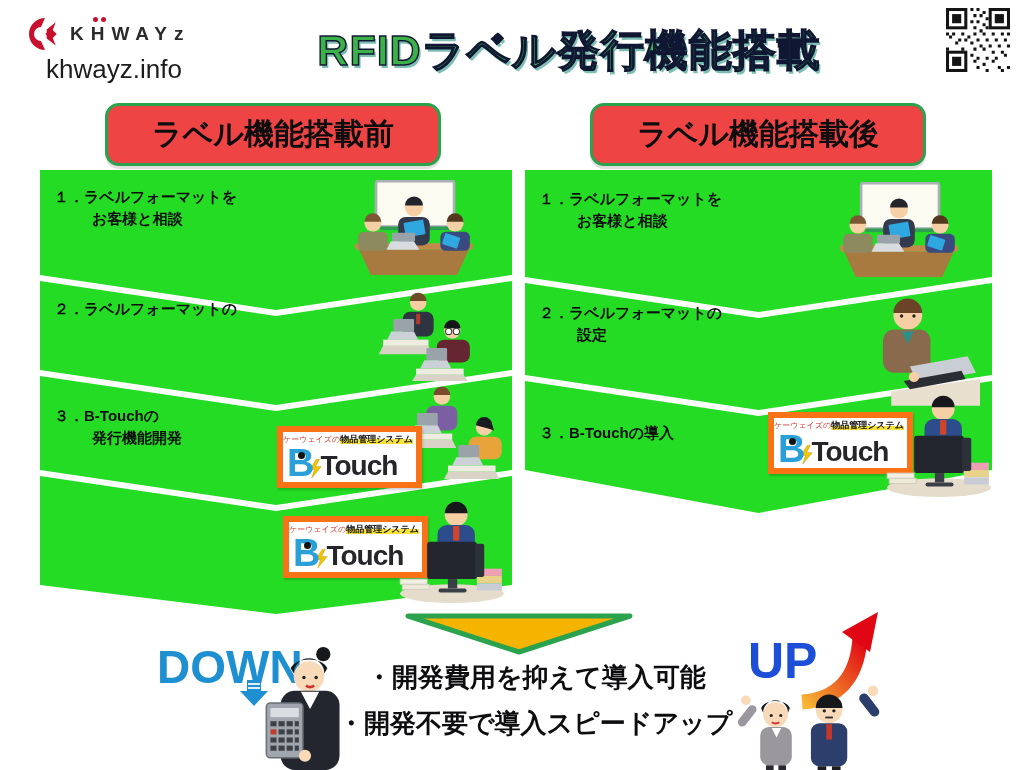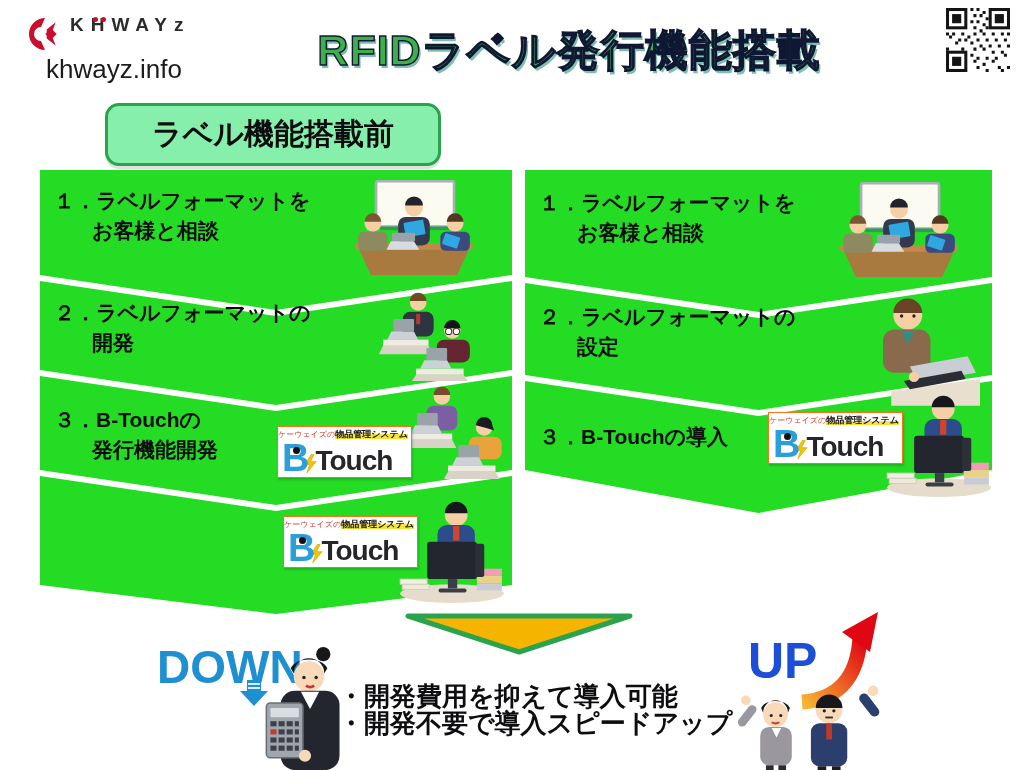--- a/index.html
+++ b/index.html
@@ -1,67 +1,67 @@
 <!DOCTYPE html>
 <html><head>
 <meta charset="utf-8">
 <style>
   html,body{margin:0;padding:0;background:#fff;}
   .page{position:relative;width:1024px;height:770px;background:#fff;overflow:hidden;
         font-family:"Liberation Sans","DejaVu Sans",sans-serif;}
 
   
-  .brand-name{position:absolute;left:70px;top:14px;font-size:19px;font-weight:600;
+  .brand-name{position:absolute;left:70px;top:23px;font-size:19px;font-weight:600;
               letter-spacing:7px;color:#2b2b2b;}
   .brand-dot{position:absolute;width:5px;height:5px;border-radius:50%;background:#C8102E;}
   .brand-site{position:absolute;left:46px;top:54px;font-size:26px;color:#1c1c1c;}
   .title{position:absolute;left:300px;top:18px;width:530px;margin:4px;text-align:center;
          font-size:43px;font-weight:800;color:#3CB14A;letter-spacing:1px;
          -webkit-text-stroke:1.4px #101733;
          text-shadow:2px 3px 0 rgba(38,150,128,.6);}
 
   
-  .col-header{position:absolute;width:330px;height:57px;background:#86efac;
+  .col-header{position:absolute;width:330px;height:57px;background:#ef4444;
       border:3.5px solid #2AA24E;border-radius:14px;display:flex;align-items:center;
       justify-content:center;font-size:30px;font-weight:800;color:#0d0d0f;
       box-shadow:0 3px 0 rgba(0,0,0,.12);}
   .hdr-before{left:105px;top:103px;}
   .hdr-after{left:590px;top:103px;}
 
   
   .col{position:absolute;}
   .col-before{left:40px;top:170px;width:472px;height:446px;}
   .col-after{left:525px;top:170px;width:467px;height:344px;}
   .chev{position:absolute;left:0;top:0;}
-  .item{position:absolute;font-size:21px;font-weight:800;color:#0d0d10;
+  .item{position:absolute;font-size:15px;font-weight:800;color:#0d0d10;
         line-height:1.45;white-space:nowrap;}
   .item .l2{padding-left:38px;}
 
   
   .btouch{position:absolute;width:133px;height:50px;background:#fff;
-          border:1px solid #f97316;box-shadow:1px 2px 2px rgba(0,0,0,.18);}
+          border:6px solid #f97316;box-shadow:1px 2px 2px rgba(0,0,0,.18);}
   .bt-top{position:absolute;right:3px;top:2px;font-size:9px;line-height:10px;white-space:nowrap;}
   .bt-pre{color:#D5382C;font-size:8px;}
   .bt-sys{color:#101010;font-weight:700;
           background:linear-gradient(transparent 55%,#F7E23A 55%);}
   .bt-main{position:absolute;left:4px;bottom:1px;display:flex;align-items:flex-end;}
   .bt-b{position:relative;color:#2B9FD8;font-weight:800;font-size:38px;line-height:36px;}
   .bt-b::after{content:"";position:absolute;left:11px;top:7px;width:7px;height:7px;
                background:#121212;border-radius:50%;}
   .bt-bolt{margin:0 -3px 3px -6px;}
   .bt-touch{color:#26262a;font-weight:800;font-size:28px;line-height:31px;letter-spacing:-1px;}
 
   
   .down-label{position:absolute;left:132px;top:640px;font-size:46px;font-weight:900;
               color:#1E8FD0;letter-spacing:0px;margin-left:25px;}
   .up-label{position:absolute;left:748px;top:632px;font-size:50px;font-weight:900;
             color:#1d4ed8;z-index:3;}
   .bullet{position:absolute;left:338px;font-size:26px;font-weight:800;color:#0d0d10;
           white-space:nowrap;}
-  .b1{top:679px;} .b2{top:706px;}
+  .b1{top:660px;margin-left:28px;} .b2{top:706px;}
   .abs{position:absolute;}
 </style>
 </head>
 <body>
 
 <div class="page">
 
   <svg class="abs" style="left:26px;top:15px" width="38" height="38" viewBox="0 0 38 38">
     <path d="M19,3 a16,16 0 1 0 0,32 l-4,-9 a7,7 0 1 1 0,-14 z" fill="#C8102E"></path>
     <path d="M21,14 l10,-8 -5,13 5,13 -10,-8 z" fill="#C8102E" transform="scale(.9) translate(2,2)"></path>
@@ -88,38 +88,38 @@
     </g>
     <g fill="#141414">
       <rect x="6" y="6" width="9" height="9"></rect>
         <rect x="48" y="6" width="9" height="9"></rect>
       <rect x="6" y="48" width="9" height="9"></rect>
       <path d="M24 0h3v3h-3zM30 0h3v3h-3zM36 3h3v3h-3zM27 6h3v3h-3zM33 6h3v3h-3zM39 9h3v3h-3zM24 12h3v3h-3zM30 12h3v3h-3zM36 15h3v3h-3zM27 18h3v3h-3zM39 18h3v3h-3zM33 21h3v3h-3zM0 24h3v3h-3zM6 24h3v3h-3zM15 24h3v3h-3zM27 24h3v3h-3zM36 24h3v3h-3zM45 24h3v3h-3zM54 24h3v3h-3zM60 24h3v3h-3zM3 27h3v3h-3zM21 27h3v3h-3zM12 30h3v3h-3zM18 30h3v3h-3zM30 30h3v3h-3zM39 30h3v3h-3zM48 30h3v3h-3zM57 30h3v3h-3zM9 33h3v3h-3zM24 33h3v3h-3zM33 36h3v3h-3zM42 36h3v3h-3zM51 36h3v3h-3zM60 36h3v3h-3zM0 39h3v3h-3zM15 39h3v3h-3zM27 39h3v3h-3zM36 39h3v3h-3zM45 42h3v3h-3zM54 42h3v3h-3zM24 45h3v3h-3zM57 45h3v3h-3zM30 48h3v3h-3zM39 48h3v3h-3zM48 48h3v3h-3zM27 51h3v3h-3zM45 51h3v3h-3zM36 54h3v3h-3zM30 57h3v3h-3zM51 57h3v3h-3zM60 57h3v3h-3zM39 60h3v3h-3zM54 60h3v3h-3z"></path>
     </g>
   </svg>
 
   <div class="col-header hdr-before">ラベル機能搭載前</div>
+  <div class="col-header hdr-after">ラベル機能搭載後</div>
 
   <div class="col col-before">
     <svg class="chev" width="472" height="446" viewBox="0 0 472 446">
       <g fill="#24DC24">
         <polygon points="0,0 472,0 472,105 236,140 0,105"></polygon>
         <polygon points="0,111 236,146 472,111 472,200 236,235 0,200"></polygon>
         <polygon points="0,206 236,241 472,206 472,300 236,335 0,300"></polygon>
         <polygon points="0,306 236,341 472,306 472,415 236,444 0,415"></polygon>
       </g>
     </svg>
 
     <div class="item" style="left:14px;top:16px">
       <div>１．ラベルフォーマットを</div>
       <div class="l2">お客様と相談</div>
     </div>
     <div class="item" style="left:14px;top:128px">
       <div>２．ラベルフォーマットの</div>
-      <div class="l2">開発</div>
     </div>
     <div class="item" style="left:14px;top:235px">
       <div>３．B-Touchの</div>
       <div class="l2">発行機能開発</div>
     </div>
 
     <svg class="abs" style="left:315px;top:10px" width="118" height="95" viewBox="0 0 112 90">
       <rect x="20" y="1" width="74" height="43" rx="2" fill="#FBFBF2" stroke="#A9B0B6" stroke-width="2.5"></rect>
       <rect x="24" y="44" width="66" height="3.5" fill="#2F9E53"></rect>
       <rect x="0" y="60" width="112" height="6" rx="2" fill="#C18A4B"></rect>

